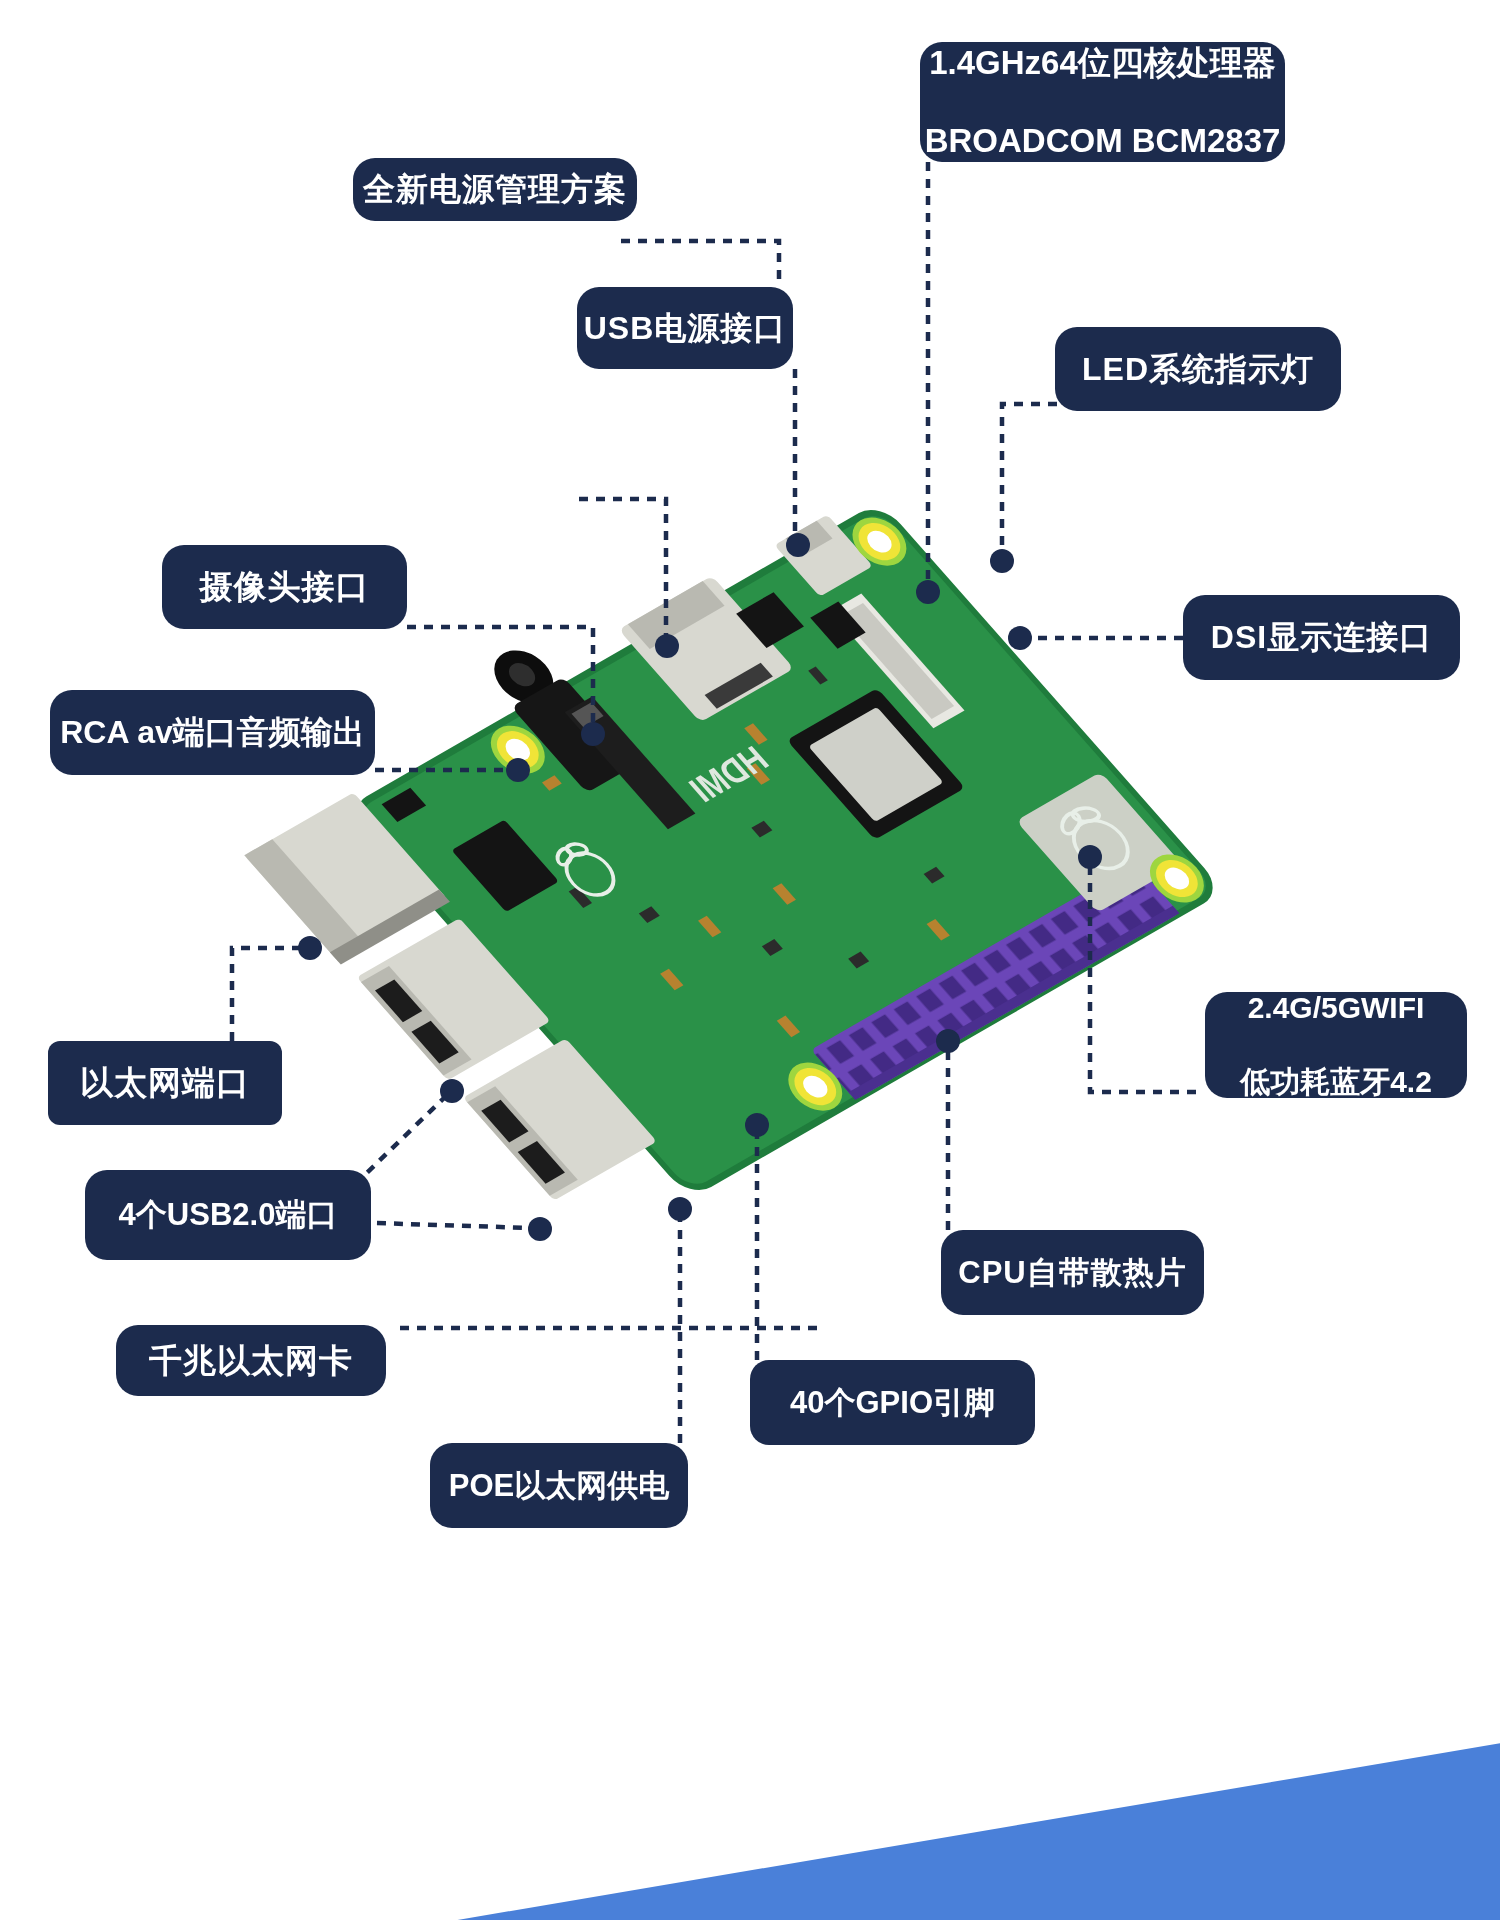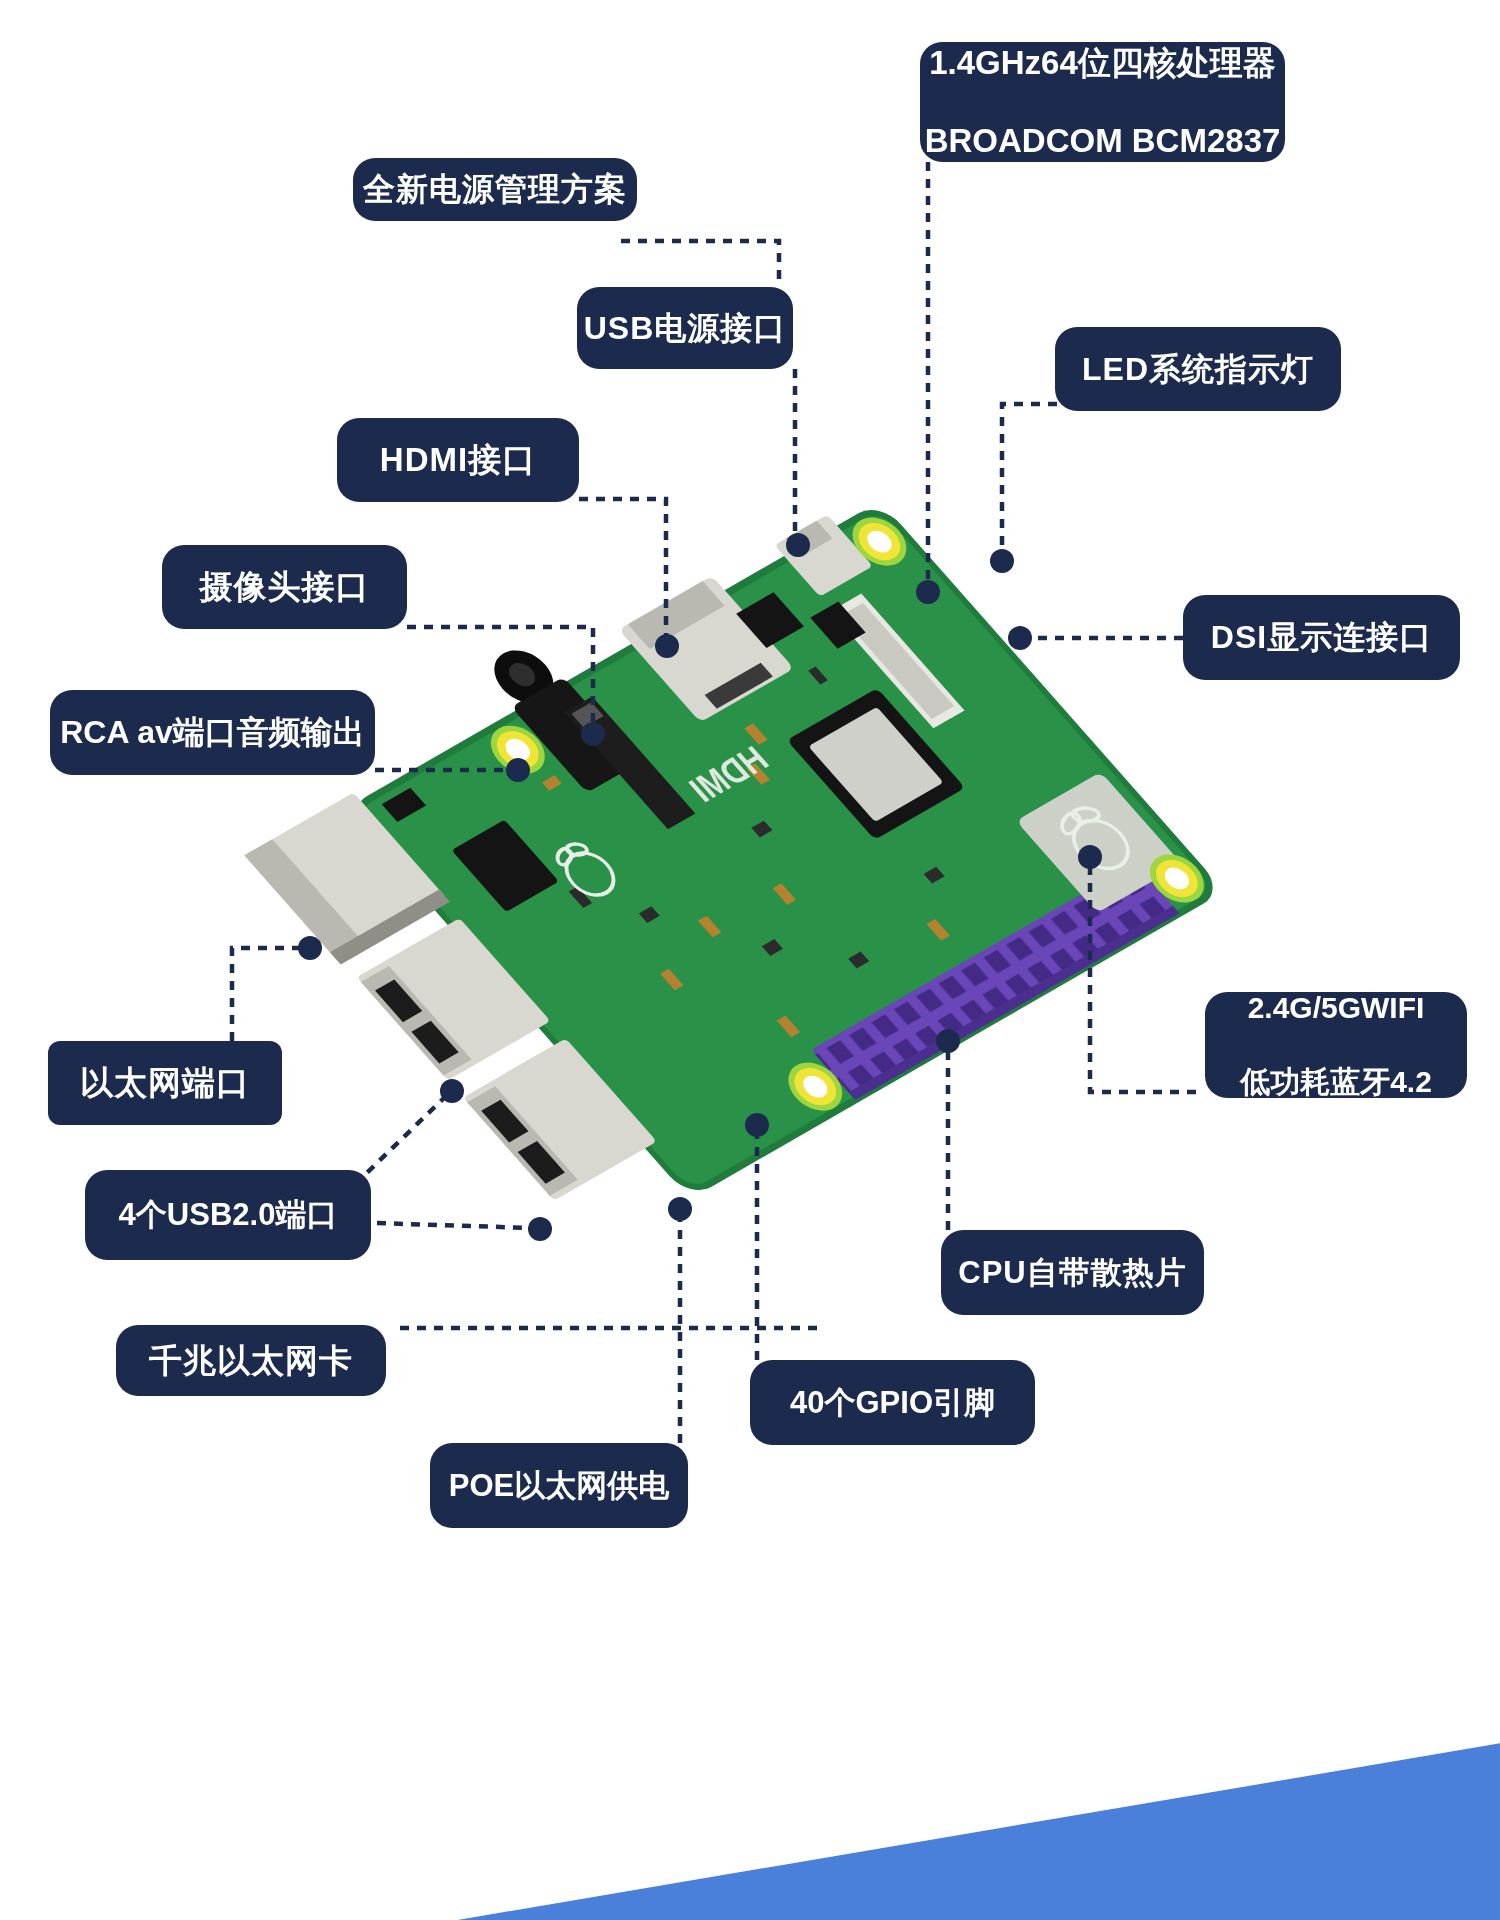--- a/index.html
+++ b/index.html
@@ -22,21 +22,21 @@
   .lb-led{left:1055px;top:327px;width:286px;height:84px;font-size:32px;}
   .lb-hdmi{left:337px;top:418px;width:242px;height:84px;font-size:33px;}
   .lb-camera{left:162px;top:545px;width:245px;height:84px;font-size:33px;}
   .lb-dsi{left:1183px;top:595px;width:277px;height:85px;font-size:32px;}
   .lb-rca{left:50px;top:690px;width:325px;height:85px;font-size:32px;letter-spacing:0;}
   .lb-wifi{left:1205px;top:992px;width:262px;height:106px;font-size:30px;letter-spacing:0;}
   .lb-ethernet{left:48px;top:1041px;width:234px;height:84px;font-size:33px;border-radius:12px;}
   .lb-usbports{left:85px;top:1170px;width:286px;height:90px;font-size:31px;letter-spacing:0;align-items:center;}
   .lb-gigabit{left:116px;top:1325px;width:270px;height:71px;font-size:33px;}
   .lb-poe{left:430px;top:1443px;width:258px;height:85px;font-size:31px;letter-spacing:0;}
-  .lb-gpio{left:750px;top:1360px;width:285px;height:85px;font-size:31px;letter-spacing:0;}
+  .lb-gpio{left:750px;top:1360px;width:285px;height:85px;font-size:31px;letter-spacing:0;border-radius:19px;}
   .lb-cpu{left:941px;top:1230px;width:263px;height:85px;font-size:31px;}
   .banner{
     position:absolute;left:0;top:0;width:1500px;height:1920px;z-index:1;
     background:var(--banner-blue,#4a80d9);
     clip-path:polygon(30.5% 100%,100% 90.8%,100% 100%);
   }
   
   .callout{fill:none;stroke:var(--callout-line,#1c2b4d);stroke-width:4.5;stroke-dasharray:9 8;stroke-linecap:butt;}
   .dot{fill:var(--callout-line,#1c2b4d);}
   .pcb{fill:var(--pcb-green,#2a9148);stroke:var(--pcb-dark,#1f7c3c);stroke-width:0.8;}
@@ -237,23 +237,20 @@
   </div>
   <div class="label lb-power">
     <span class="ln">全新电源管理方案</span>
   </div>
   <div class="label lb-usbpower">
     <span class="ln">USB电源接口</span>
   </div>
   <div class="label lb-led">
     <span class="ln">LED系统指示灯</span>
   </div>
-  <div class="label lb-hdmi">
-    <span class="ln">HDMI接口</span>
-  </div>
   <div class="label lb-camera">
     <span class="ln">摄像头接口</span>
   </div>
   <div class="label lb-dsi">
     <span class="ln">DSI显示连接口</span>
   </div>
   <div class="label lb-rca">
     <span class="ln">RCA av端口音频输出</span>
   </div>
   <div class="label lb-wifi">

